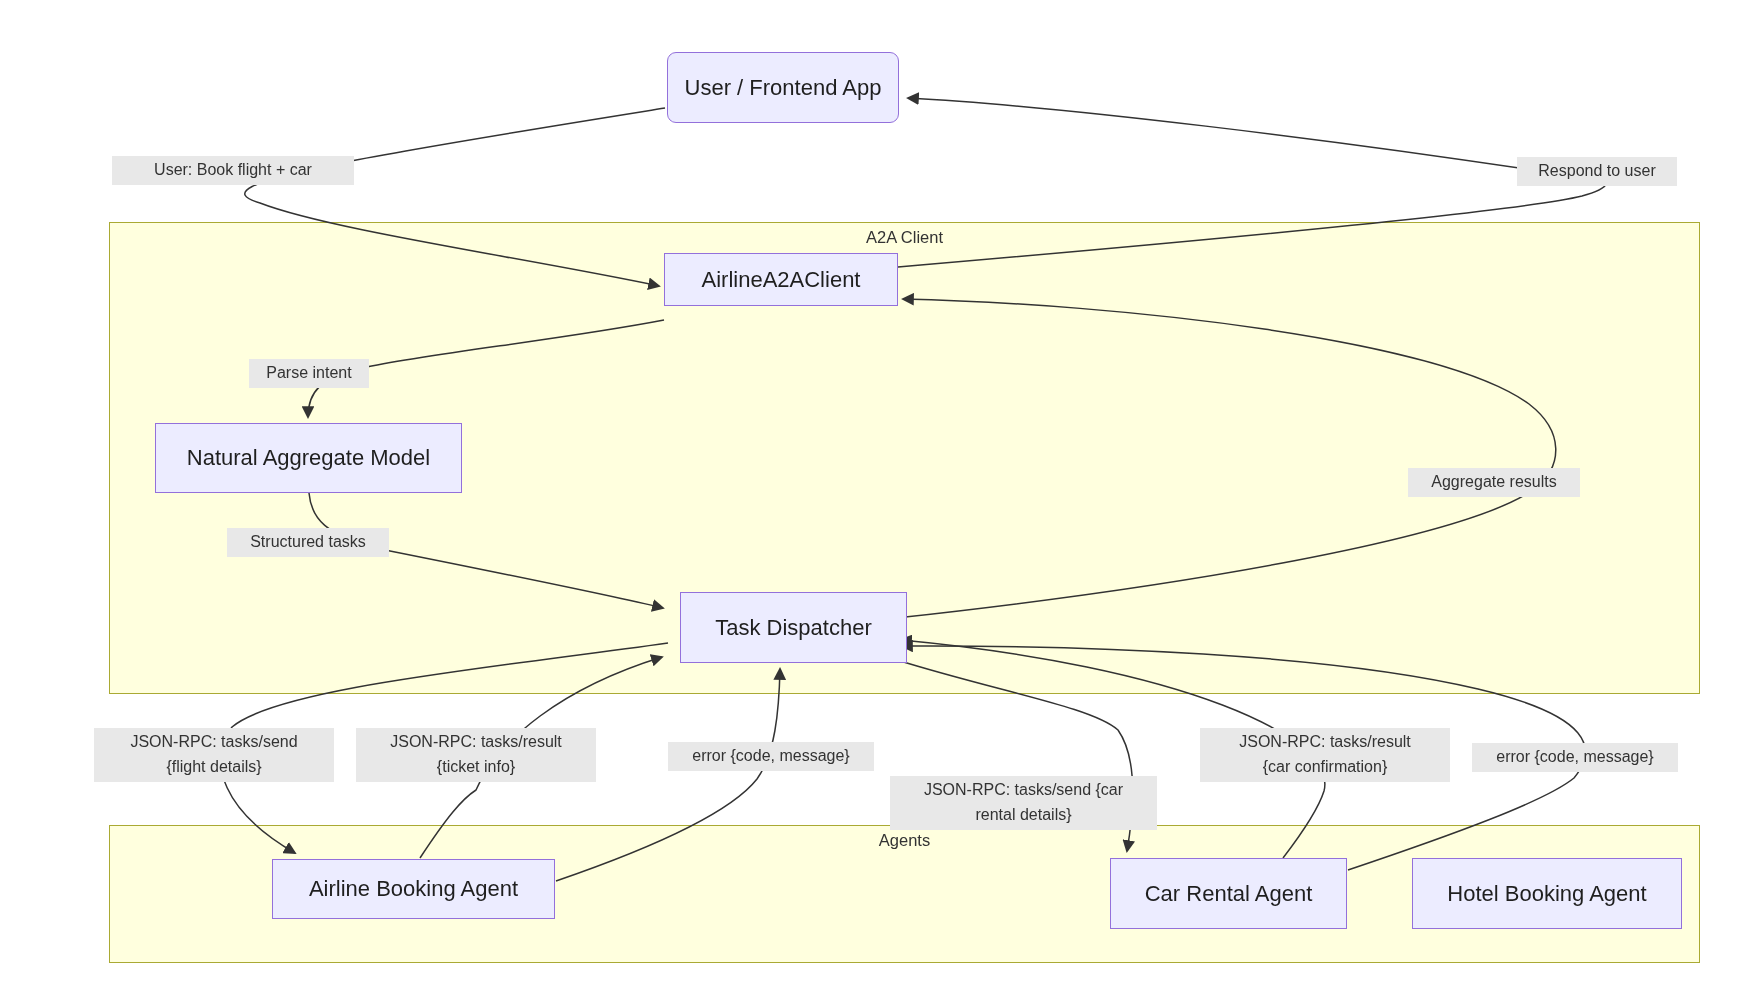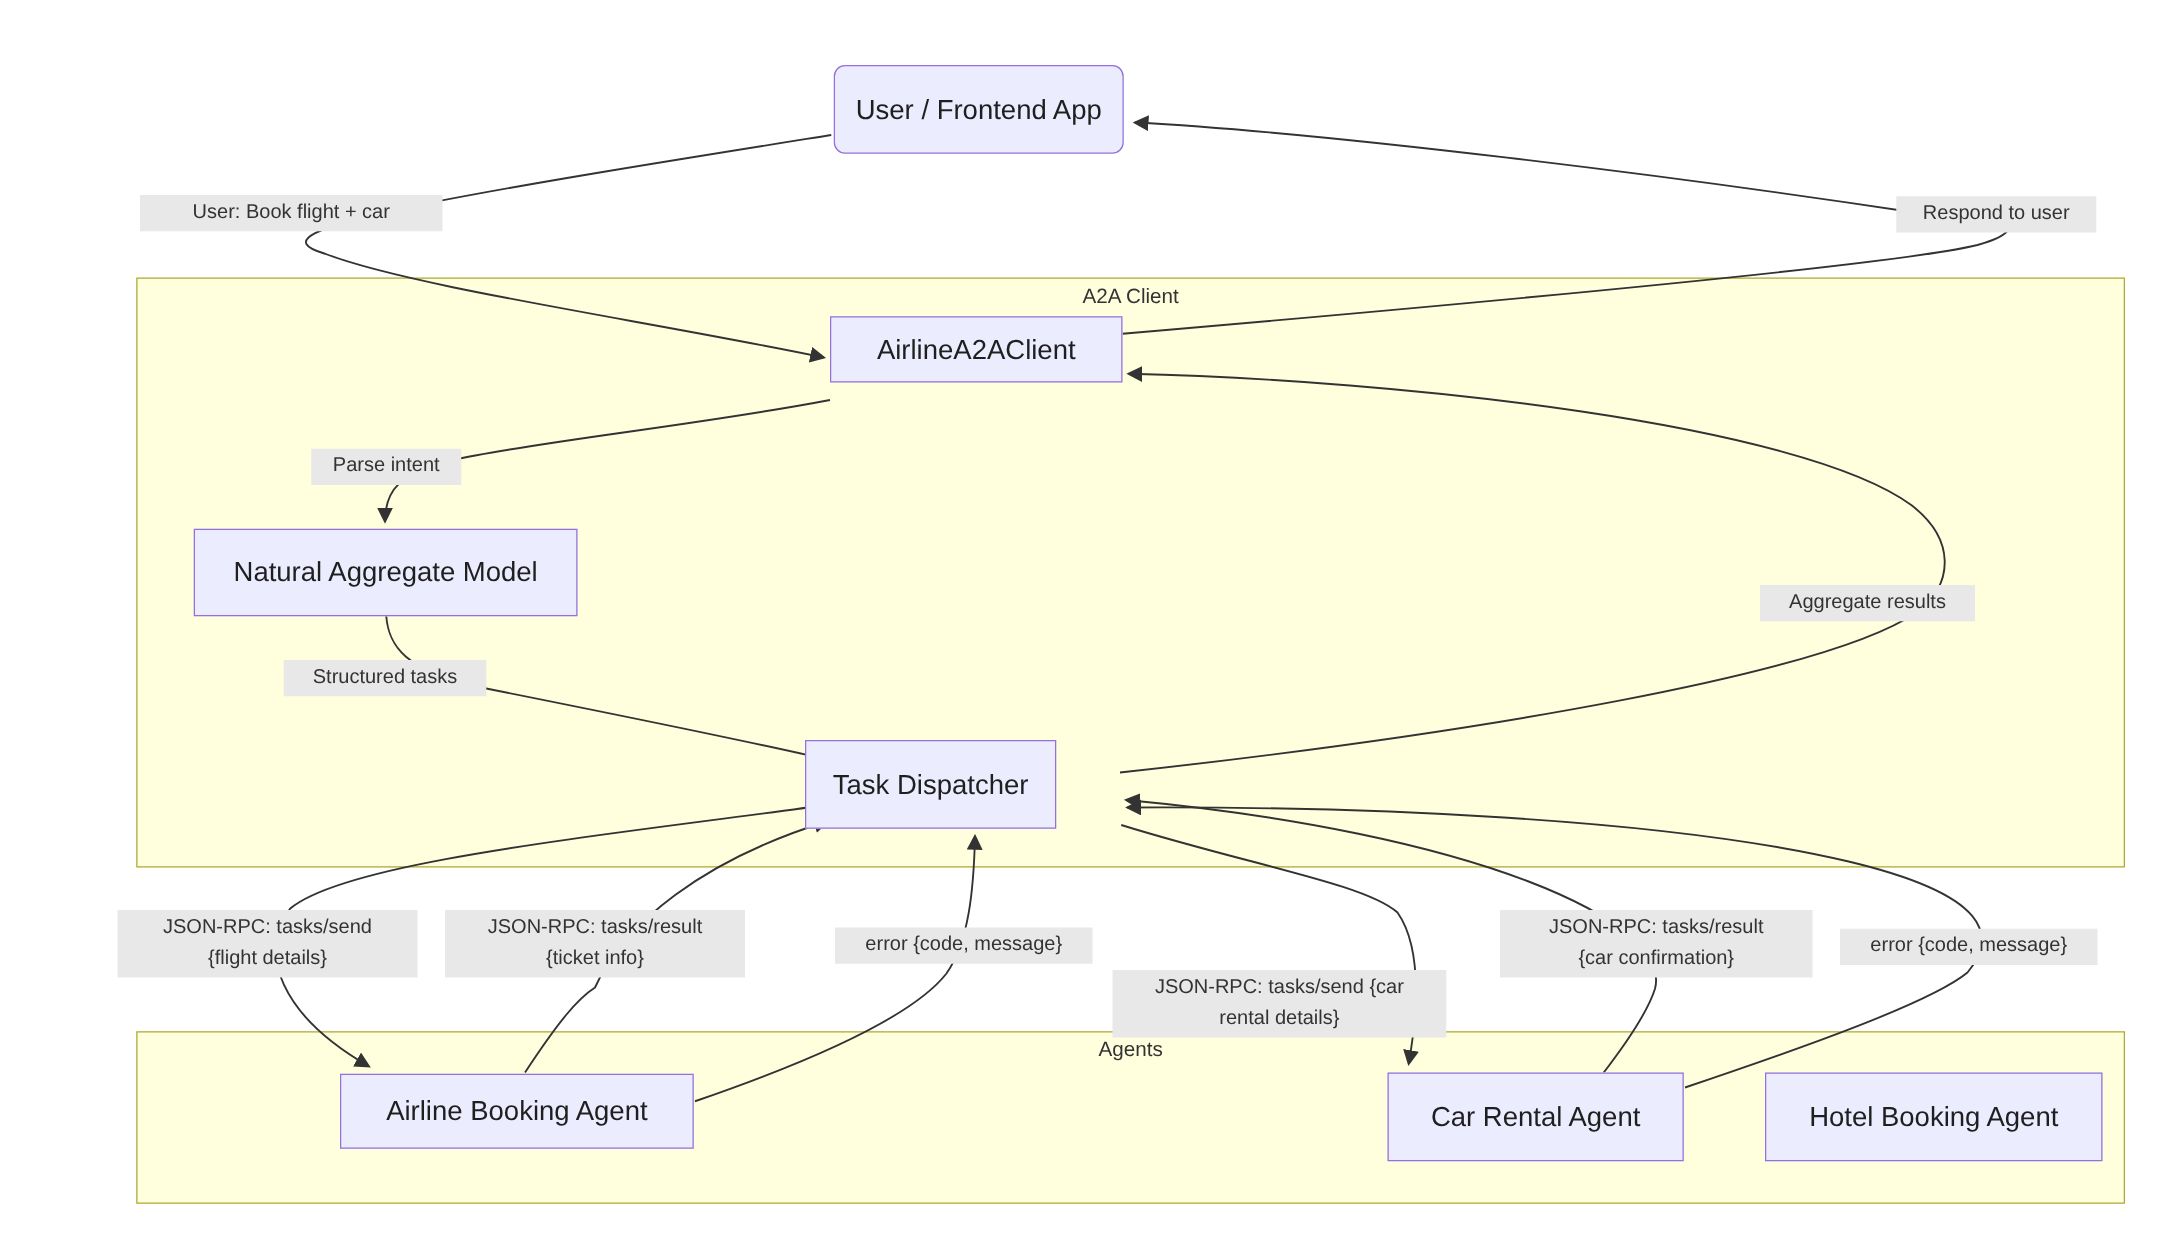--- a/index.html
+++ b/index.html
@@ -56,21 +56,21 @@
       <path d="M 1283,858 C 1306,828 1319,807 1324,791 C 1338,737 1180,666 901,640" marker-end="url(#arrow)"></path>
       <path d="M 1348,870 C 1452,835 1546,801 1574,778 C 1598,749 1592,716 1478,689 C 1330,654 1085,645 902,646" marker-end="url(#arrow)"></path>
       <path d="M 896,618 C 1180,587 1462,539 1533,490 C 1564,467 1564,431 1529,404 C 1440,339 1120,304 903,299" marker-end="url(#arrow)"></path>
       <path d="M 898,267 C 1200,241 1522,211 1582,196 C 1642,179 1582,163 1532,170 C 1340,141 1062,106 908,98" marker-end="url(#arrow)"></path>
     </g>
   </svg>
 
   <div class="node rounded" style="left:667px;top:52px;width:232px;height:71px;">User / Frontend App</div>
   <div class="node" style="left:664px;top:253px;width:234px;height:53px;">AirlineA2AClient</div>
   <div class="node" style="left:155px;top:423px;width:307px;height:70px;">Natural Aggregate Model</div>
-  <div class="node" style="left:644px;top:592px;width:201px;height:71px;">Task Dispatcher</div>
+  <div class="node" style="left:680px;top:592px;width:227px;height:71px;">Task Dispatcher</div>
   <div class="node" style="left:272px;top:859px;width:283px;height:60px;">Airline Booking Agent</div>
   <div class="node" style="left:1412px;top:858px;width:270px;height:71px;">Hotel Booking Agent</div>
   <div class="node" style="left:1110px;top:858px;width:237px;height:71px;">Car Rental Agent</div>
 
   <div class="edge-label" style="left:112px;top:156px;width:242px;">User: Book flight + car</div>
   <div class="edge-label" style="left:1517px;top:157px;width:160px;">Respond to user</div>
   <div class="edge-label" style="left:249px;top:359px;width:120px;text-align:center;">Parse intent</div>
   <div class="edge-label" style="left:227px;top:528px;width:162px;">Structured tasks</div>
   <div class="edge-label" style="left:1408px;top:444px;width:172px;margin-top:24px;">Aggregate results</div>
   <div class="edge-label" style="left:94px;top:728px;width:240px;">JSON-RPC: tasks/send

